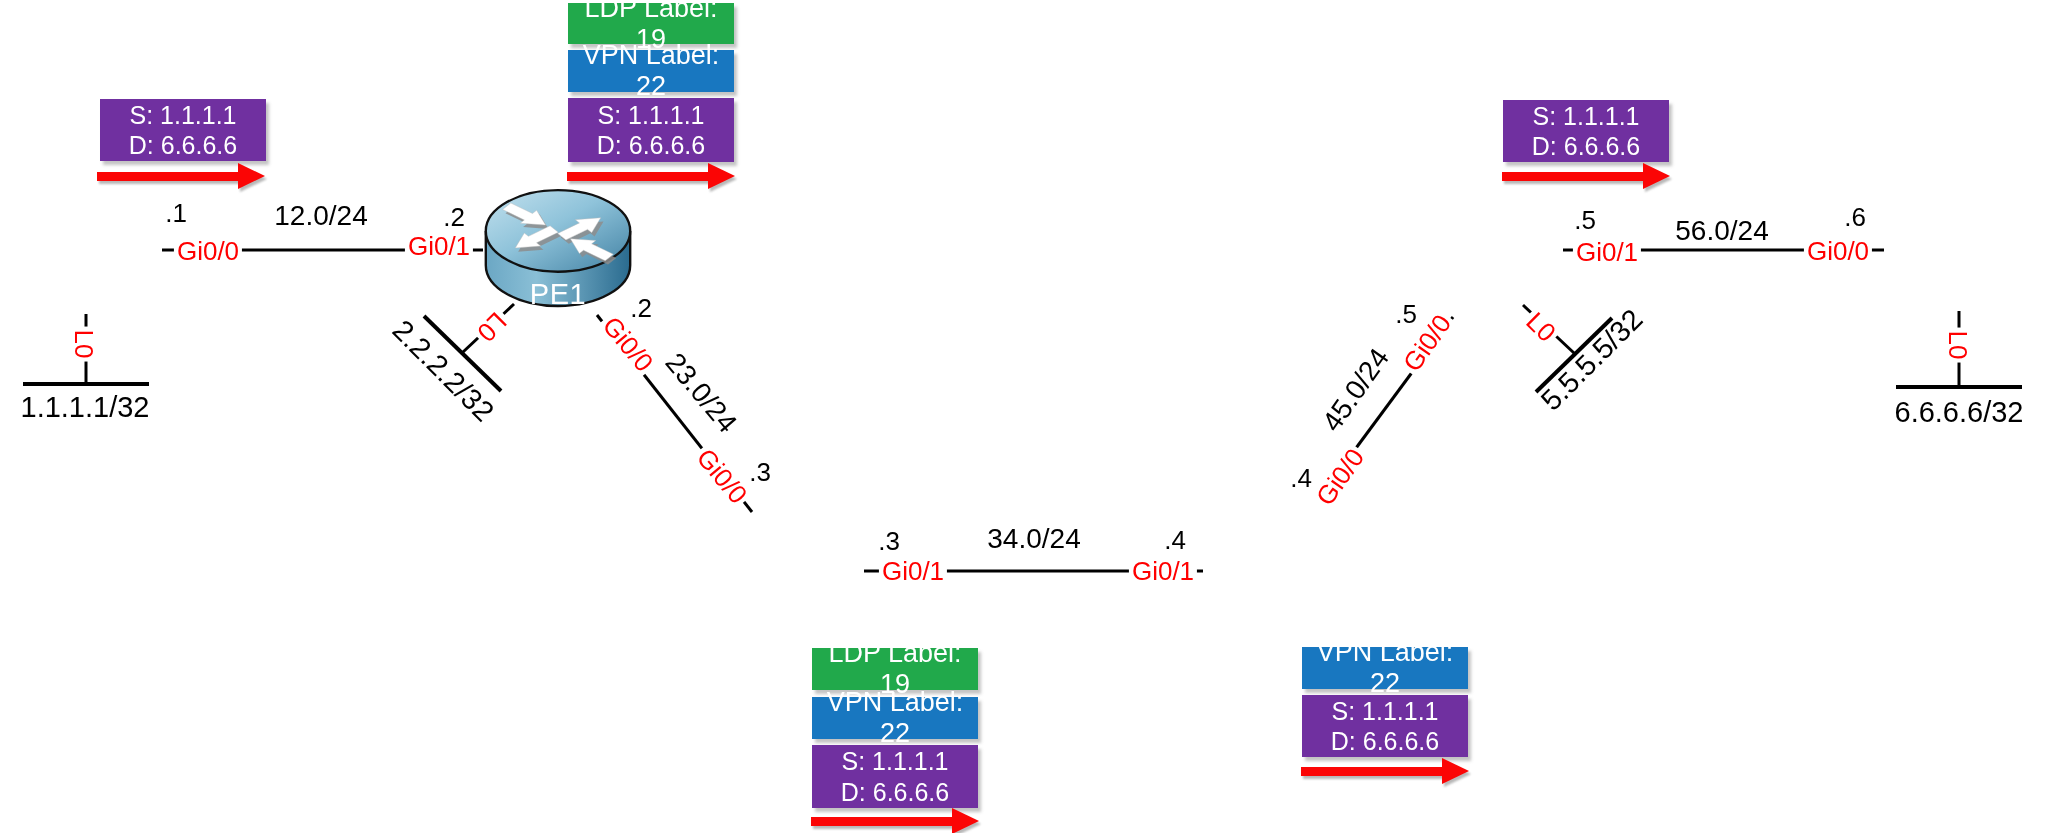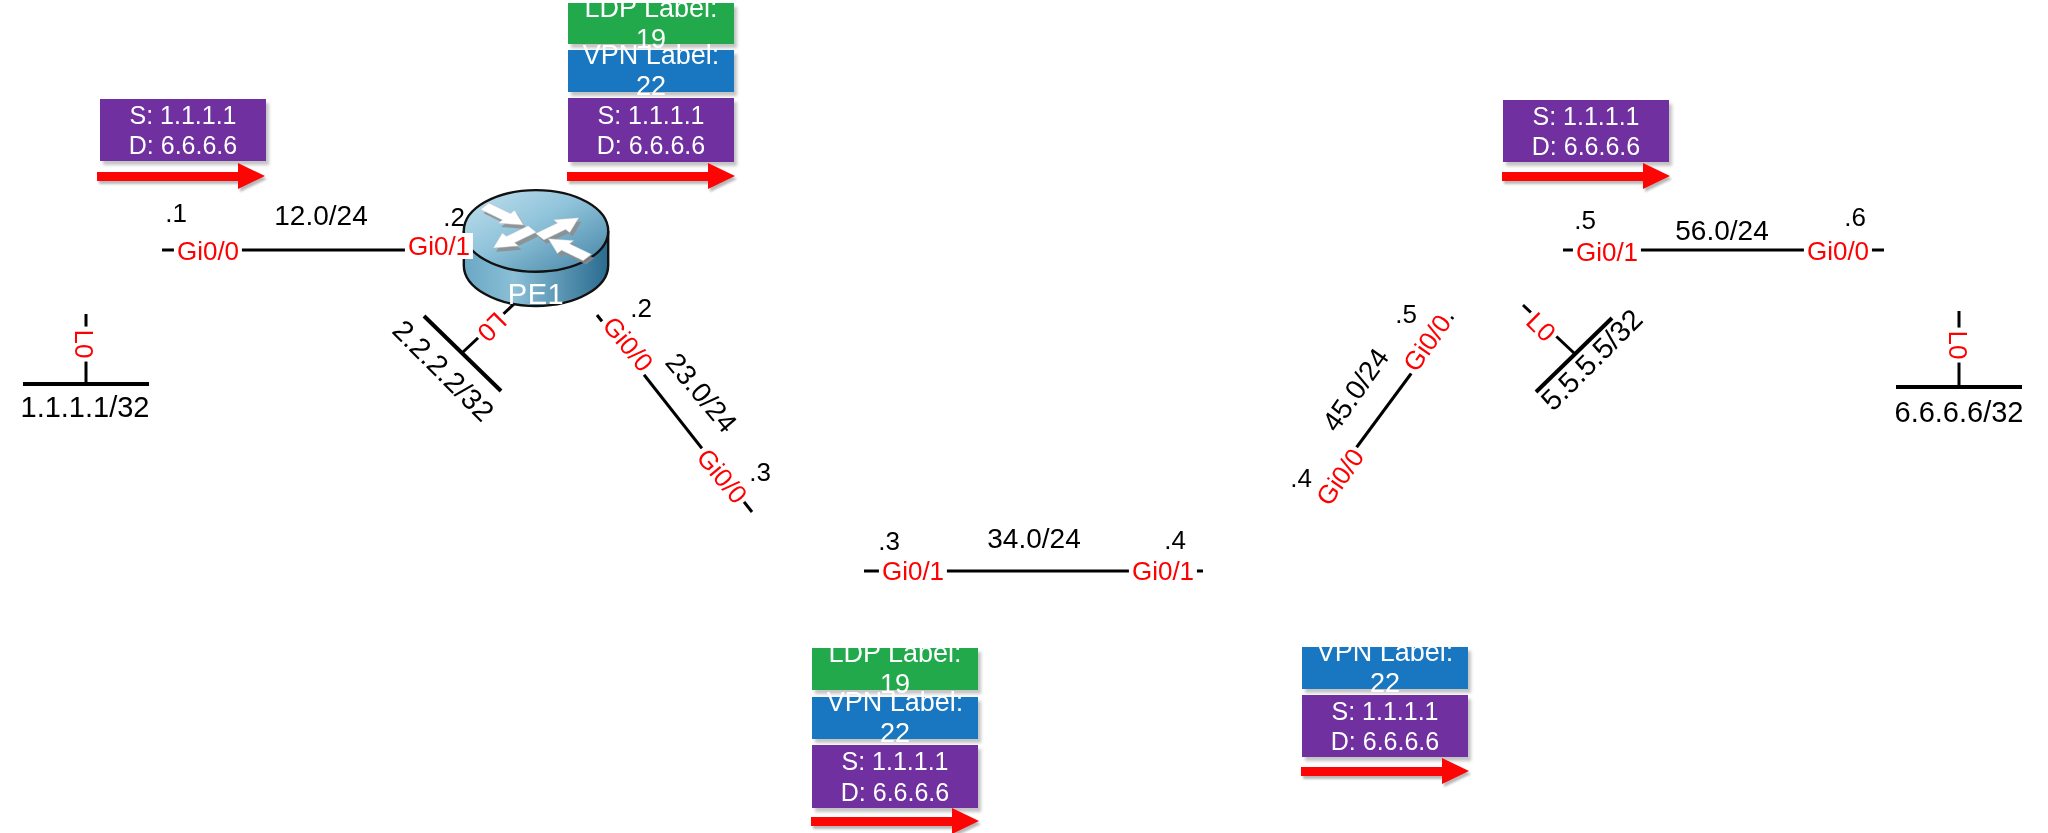--- a/index.html
+++ b/index.html
@@ -84,21 +84,21 @@
       <line x1="1959" y1="311" x2="1959" y2="387"></line>
     </g>
     <g stroke="#000" stroke-width="4" fill="none">
       <line x1="23" y1="384" x2="149" y2="384"></line>
       <line x1="424" y1="316" x2="501" y2="391"></line>
       <line x1="1536" y1="392" x2="1612" y2="318"></line>
       <line x1="1896" y1="387" x2="2022" y2="387"></line>
     </g>
   </svg>
 
-  <div class="router" style="left:460px;top:186px">
+  <div class="router" style="left:482px;top:186px">
     <svg viewBox="0 0 160 130">
         <use href="#router-sym"></use>
       </svg>
     <div class="rname">PE1</div>
   </div>
 
   <div class="lbl ip" style="left:176px;top:213px">.1</div>
   <div class="lbl if" style="left:208px;top:251px">Gi0/0</div>
   <div class="lbl subnet" style="left:321px;top:216px">12.0/24</div>
   <div class="lbl ip" style="left:454px;top:217px">.2</div>

